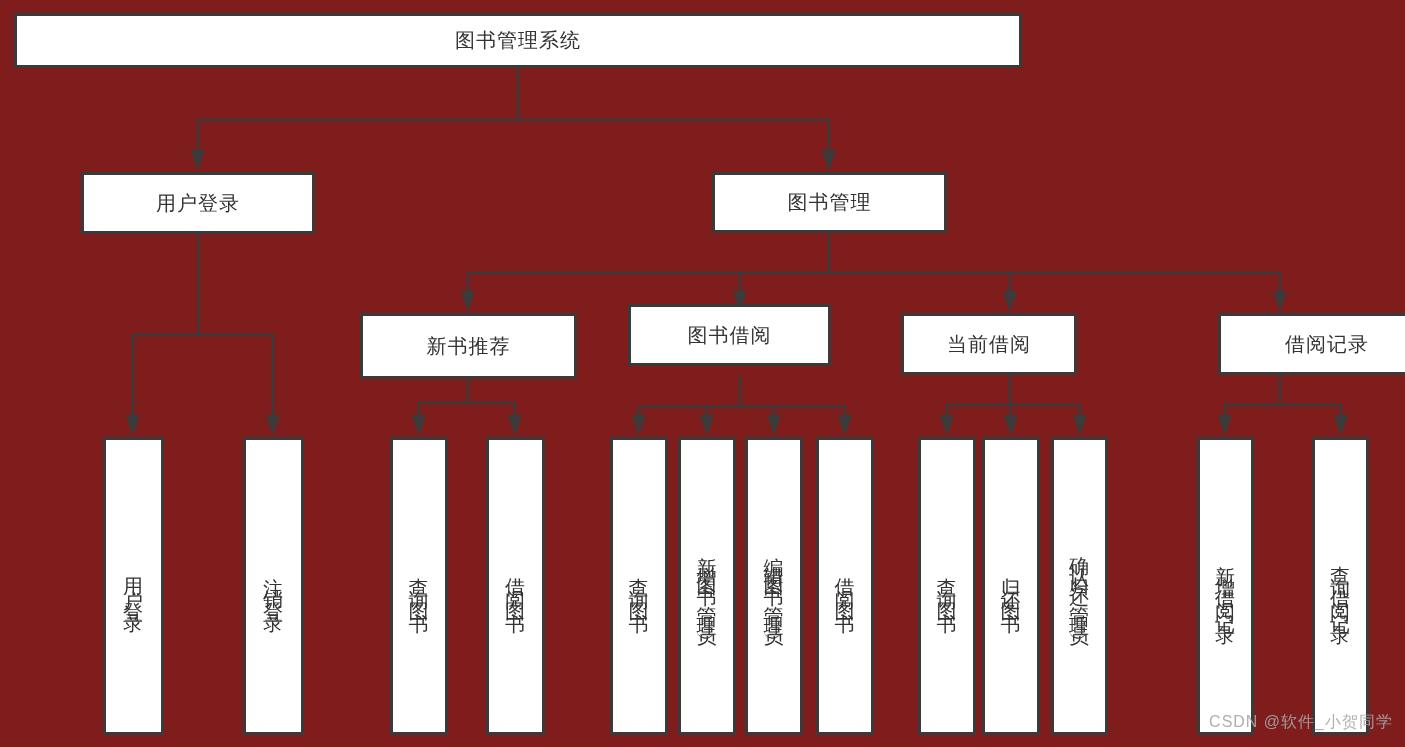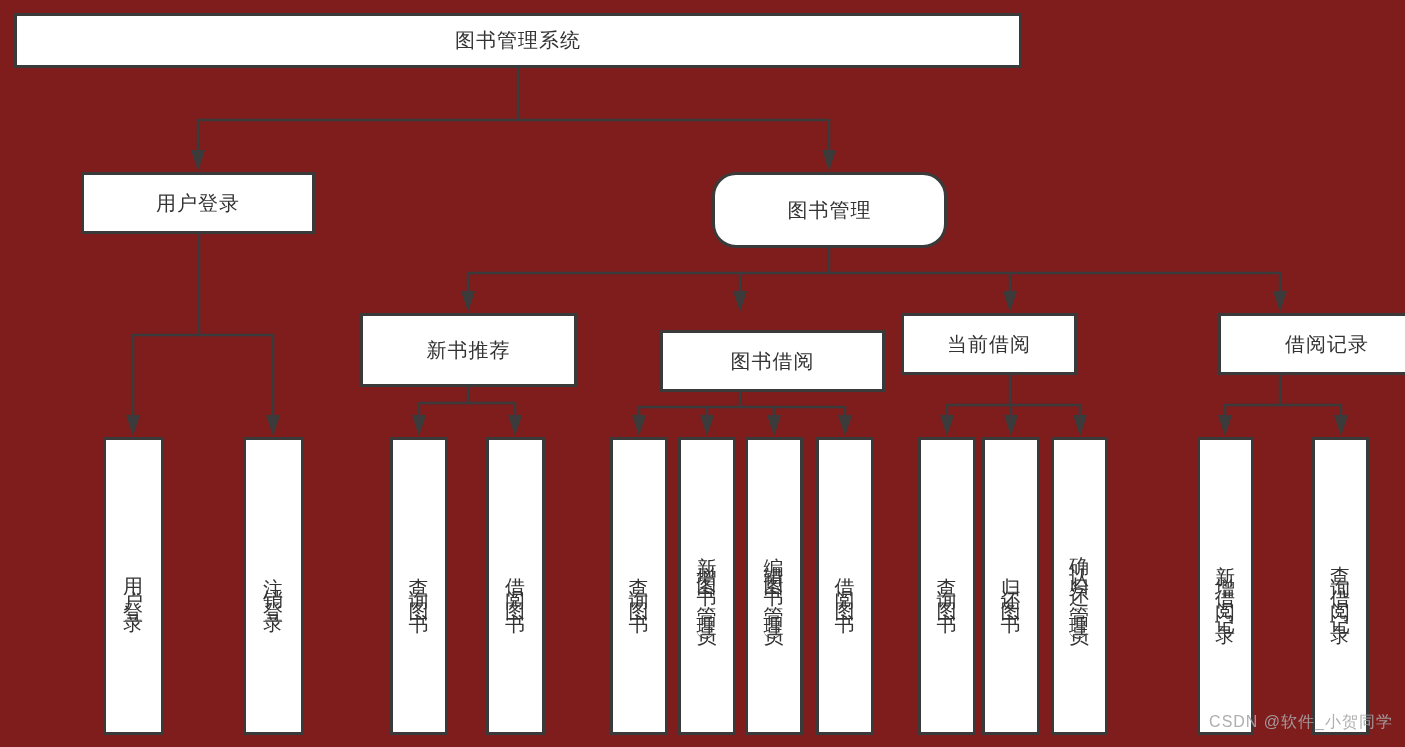--- a/index.html
+++ b/index.html
@@ -119,28 +119,28 @@
     </g>
   </svg>
 
   <div class="box h" style="left:14px; top:13px; width:1008px; height:55px;">
     <span>图书管理系统</span>
   </div>
 
   <div class="box h" style="left:81px; top:172px; width:234px; height:62px;">
     <span>用户登录</span>
   </div>
-  <div class="box h" style="left:712px; top:172px; width:235px; height:76px;border-radius:24px;">
+  <div class="box h" style="left:712px; top:172px; width:235px; height:61px;">
     <span>图书管理</span>
   </div>
 
-  <div class="box h" style="left:360px; top:313px; width:217px; height:74px;">
+  <div class="box h" style="left:360px; top:313px; width:217px; height:66px;">
     <span>新书推荐</span>
   </div>
-  <div class="box h" style="left:628px; top:330px; width:225px; height:62px;margin-left:32px;">
+  <div class="box h" style="left:628px; top:304px; width:203px; height:62px;">
     <span>图书借阅</span>
   </div>
   <div class="box h" style="left:901px; top:313px; width:176px; height:62px;">
     <span>当前借阅</span>
   </div>
   <div class="box h" style="left:1218px; top:313px; width:218px; height:62px;">
     <span>借阅记录</span>
   </div>
 
   <div class="box v" style="left:103px; width:61px;">

